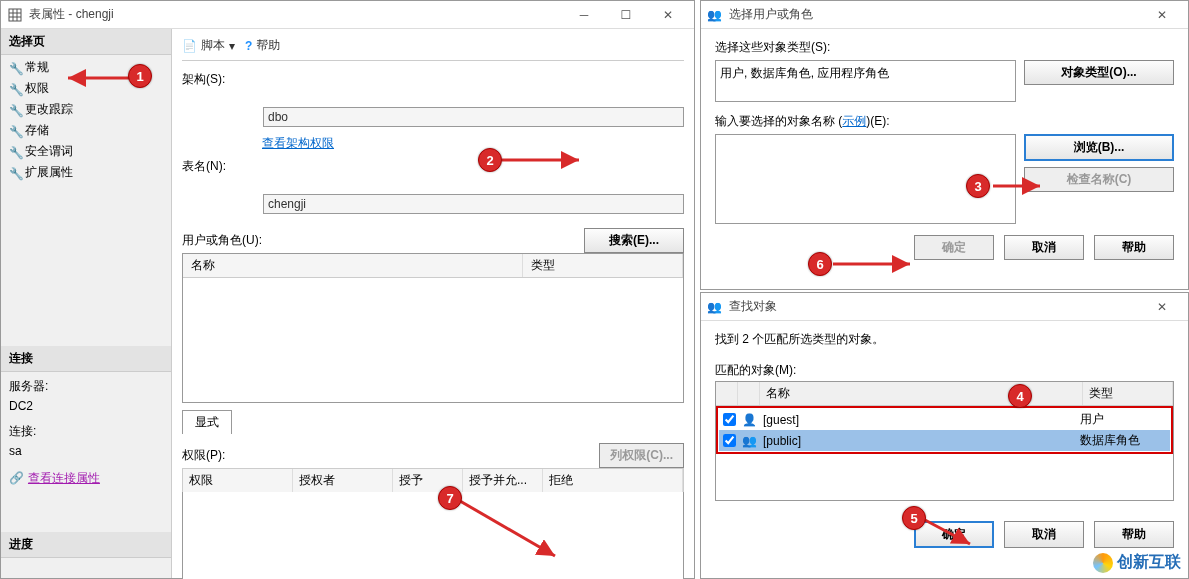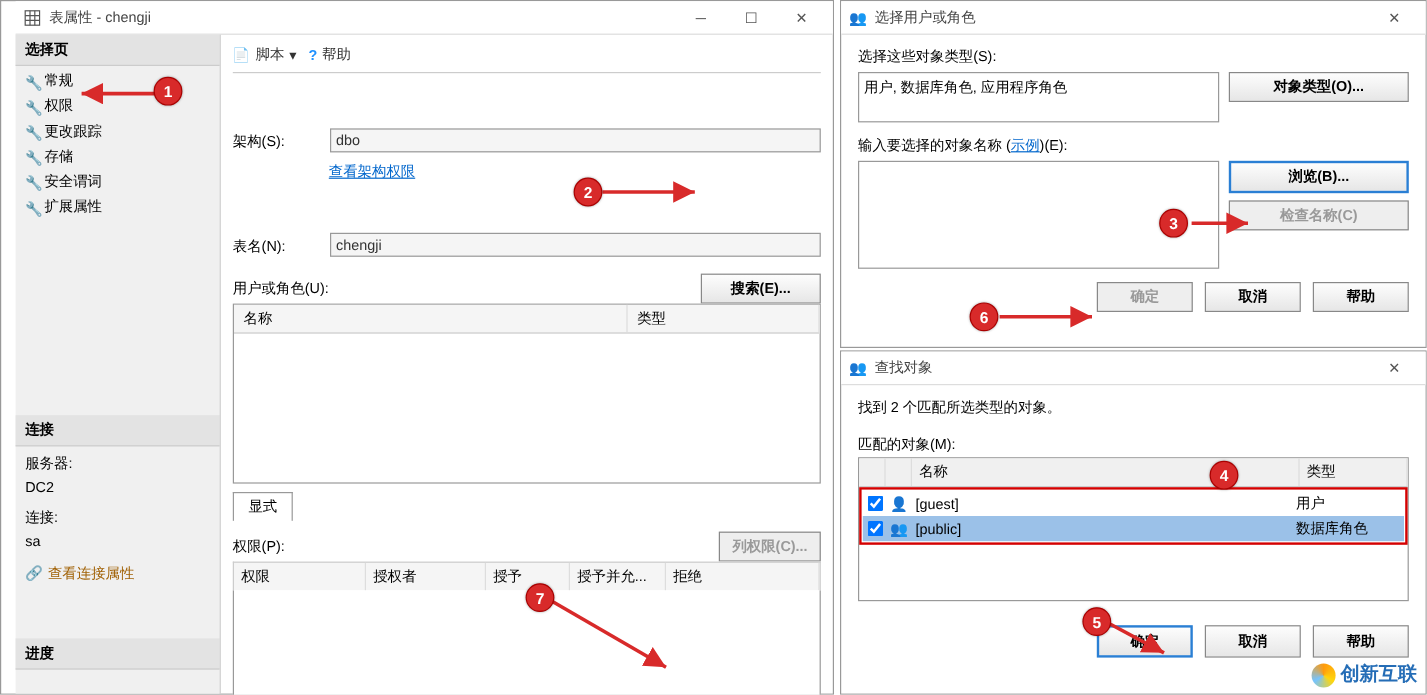--- a/index.html
+++ b/index.html
@@ -5,34 +5,34 @@
 *{box-sizing:border-box;margin:0;padding:0;font-family:"Microsoft YaHei","SimSun",sans-serif;font-size:12px;}
 body{background:#fff;width:1189px;height:579px;position:relative;overflow:hidden;}
 .titlebar{height:28px;background:#fff;border-bottom:1px solid #ddd;display:flex;align-items:center;padding:0 6px;}
 .titlebar .icon{width:16px;height:16px;margin-right:6px;display:flex;align-items:center;justify-content:center;}
 .titlebar .title{flex:1;color:#444;}
 .winbtns{display:flex;gap:2px;}
 .winbtn{width:40px;height:24px;display:flex;align-items:center;justify-content:center;color:#555;}
 .panel{position:absolute;background:#fff;border:1px solid #999;}
 
 
-#dlg-main{left:0;top:0;width:695px;height:579px;padding-left:12px;}
+#dlg-main{left:0;top:0;width:695px;height:579px;}
 #dlg-main .body{display:flex;height:calc(100% - 28px);}
 .sidepane{width:170px;background:#f0f0f0;display:flex;flex-direction:column;}
 .sidepane .section-head{background:#e3e3e3;padding:4px 8px;font-weight:bold;border-bottom:1px solid #ccc;}
 .sidepane ul{list-style:none;padding:2px 0;}
 .sidepane li{display:flex;align-items:center;padding:2px 8px;gap:4px;cursor:pointer;}
 .sidepane li .wrench{width:12px;height:12px;}
 .sidepane .info{padding:4px 8px;line-height:1.7;}
-.sidepane a{color:#a16207;cursor:pointer;}
+.sidepane a{color:#a21caf;text-decoration:underline;cursor:pointer;}
 .sidepane .spinner{width:16px;height:16px;border:2px dotted #888;border-radius:50%;}
 .content{flex:1;border-left:1px solid #ccc;padding:8px 10px;position:relative;display:flex;flex-direction:column;}
 .toolbar{display:flex;align-items:center;gap:10px;border-bottom:1px solid #ccc;padding-bottom:6px;margin-bottom:10px;}
 .toolbar-item{display:flex;align-items:center;gap:4px;color:#333;cursor:pointer;}
-.form-row{display:flex;align-items:flex-end;margin-bottom:6px;gap:6px;}
+.form-row{display:flex;align-items:flex-start;margin-bottom:6px;gap:6px;}
 .form-row label{width:75px;}
 .form-row input[type=text]{flex:1;border:1px solid #999;padding:2px 4px;height:20px;background:#fff;color:#333;margin-top:36px;}
 .form-row input[readonly]{background:#f5f5f5;}
 .link{color:#0066cc;text-decoration:underline;cursor:pointer;}
 .btn{border:1px solid #888;background:linear-gradient(#fdfdfd,#e6e6e6);padding:3px 10px;min-width:80px;text-align:center;cursor:pointer;font-weight:bold;}
 .btn:disabled,.btn.disabled{color:#999;background:#eee;}
 .btn.primary{border:2px solid #2a7fd4;}
 .listbox{border:1px solid #999;background:#fff;flex:1;min-height:60px;}
 .listbox .head{display:flex;background:#f5f5f5;border-bottom:1px solid #ccc;}
 .listbox .head div{padding:3px 8px;border-right:1px solid #ddd;}

